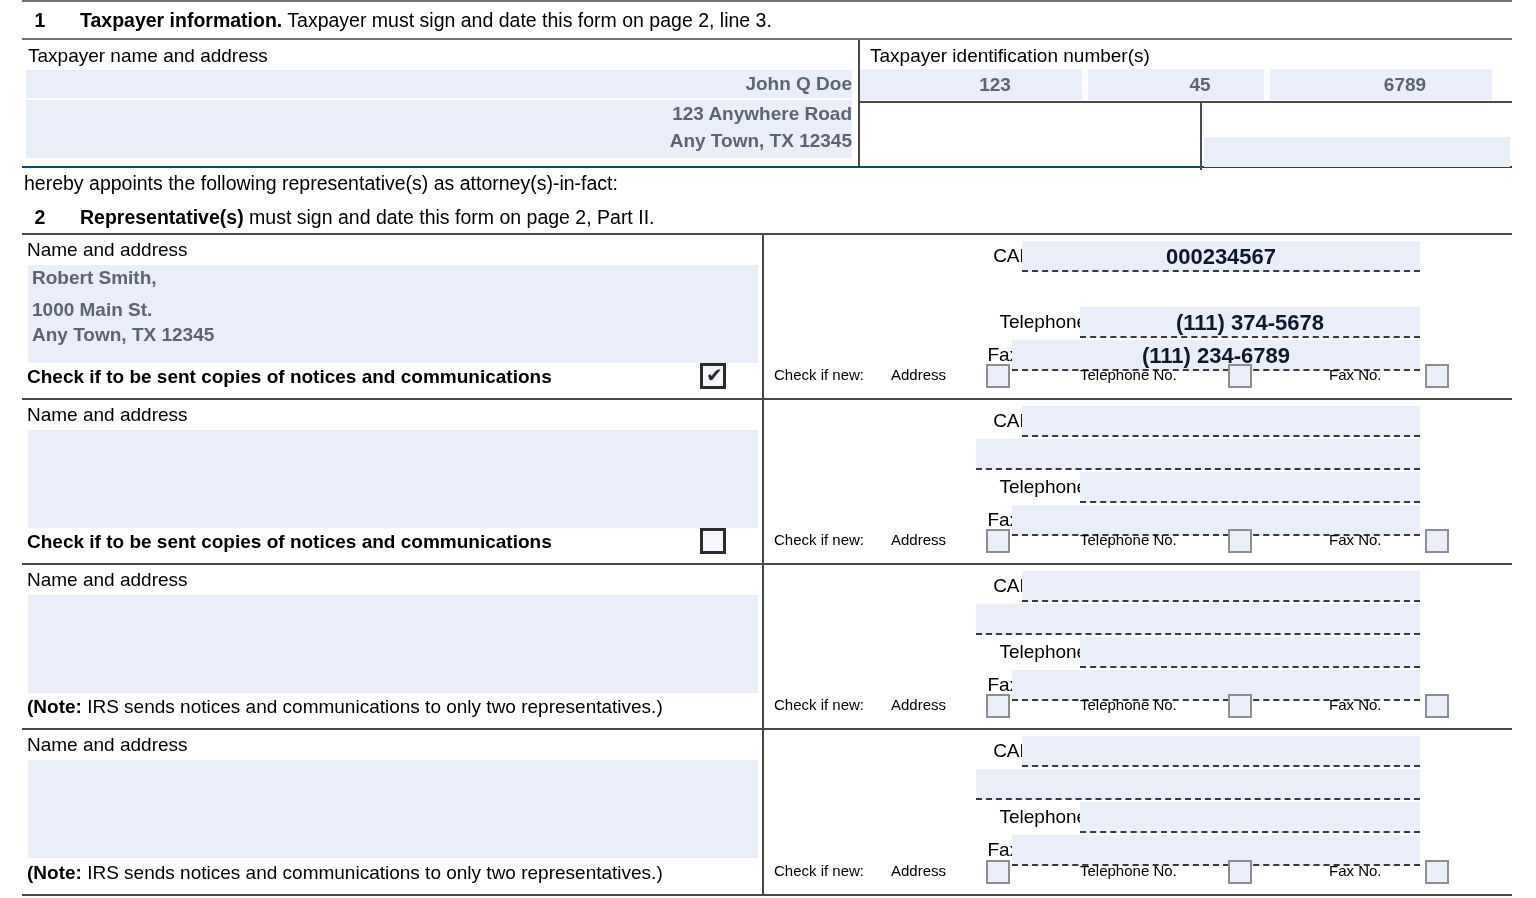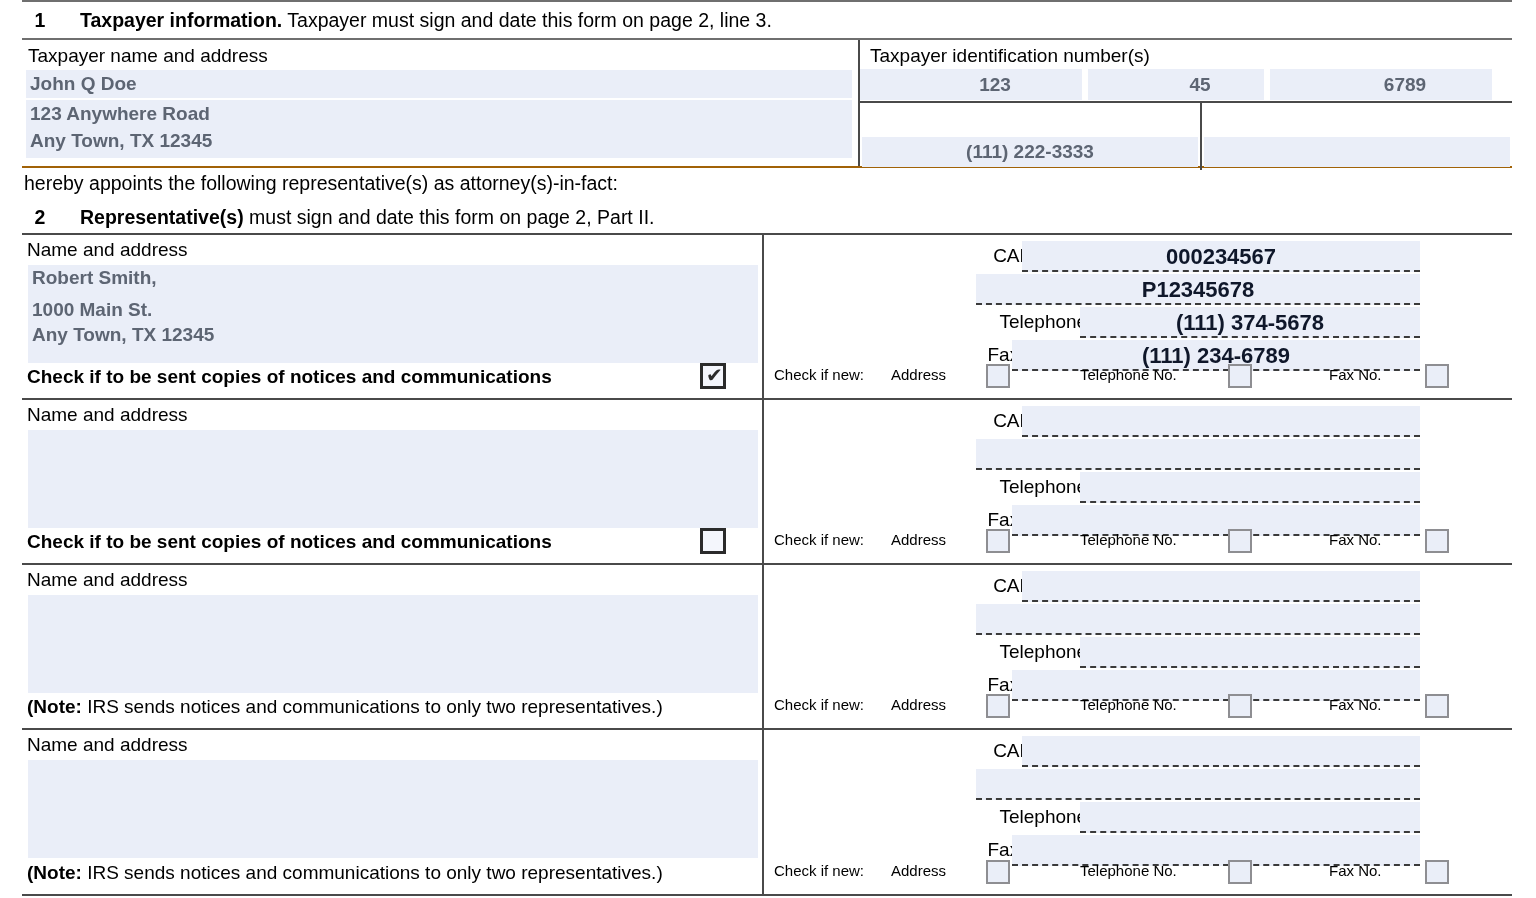--- a/index.html
+++ b/index.html
@@ -49,21 +49,22 @@
   }
   #head1 { top: 6px; height: 28px; }
   #head2 { top: 203px; height: 28px; }
 
   
   #sec1 {
     position: absolute;
     left: 22px; top: 38px;
     width: 1490px; height: 130px;
     border-top: 2px solid #6f6f6f;
-    border-bottom: 2px solid #a16207;
+    border-bottom: 2px solid #0c4a6e;
+    text-align: right;
   }
   #sec1 .divider-v {
     position: absolute; left: 836px; top: 0; width: 2px; height: 100%;
     background: #4a4a4a;
   }
   
   .tp-left { position: absolute; left: 0; top: 0; width: 836px; height: 100%; }
   .tp-left .cap { position: absolute; left: 6px; top: 5px; }
   .tp-left .namebox {
     position: absolute; left: 4px; top: 30px; width: 826px; height: 28px;
@@ -208,23 +209,20 @@
       <div class="tin-cell fieldbg">
         <span class="val">45</span>
       </div>
       <div class="tin-gap"></div>
       <div class="tin-cell fieldbg">
         <span class="val">6789</span>
       </div>
     </div>
     <div class="tin-rule"></div>
     <div class="sub-v-div"></div>
-    <div class="phonebox fieldbg">
-      <span class="val">(111) 222-3333</span>
-    </div>
     <div class="planbox fieldbg">
       <span class="val"></span>
     </div>
   </div>
 </div>
 
 <div id="hereby">hereby appoints the following representative(s) as attorney(s)-in-fact:</div>
 
 <div class="line-head" id="head2">
   <span class="num">2</span>
@@ -249,26 +247,20 @@
           </div>
         </div>
       </div>
       <div class="rep-right">
         <div class="rrow" style="top: 6px;">
           <div class="rlbl" style="left: 0px; width: 302px;">CAF No.</div>
           <div class="rfield" style="left: 258px; width: 398px;">
             <div class="rval">000234567</div>
           </div>
         </div>
-        <div class="rrow" style="top: 39px;">
-          <div class="rlbl" style="left: 0px; width: 256px;">PTIN</div>
-          <div class="rfield" style="left: 212px; width: 444px;">
-            <div class="rval">P12345678</div>
-          </div>
-        </div>
         <div class="rrow" style="top: 72px;">
           <div class="rlbl" style="left: 0px; width: 358px;">Telephone No.</div>
           <div class="rfield" style="left: 316px; width: 340px;">
             <div class="rval">(111) 374-5678</div>
           </div>
         </div>
         <div class="rrow" style="top: 105px;">
           <div class="rlbl" style="left: 0px; width: 290px;">Fax No.</div>
           <div class="rfield" style="left: 248px; width: 408px; text-decoration: underline;">
             <div class="rval">(111) 234-6789</div>

